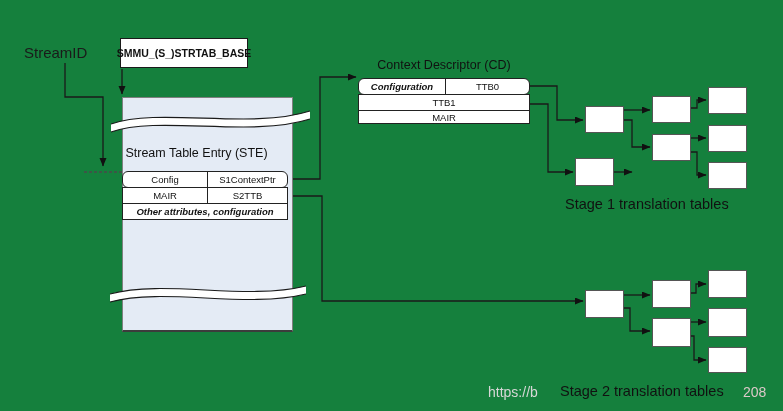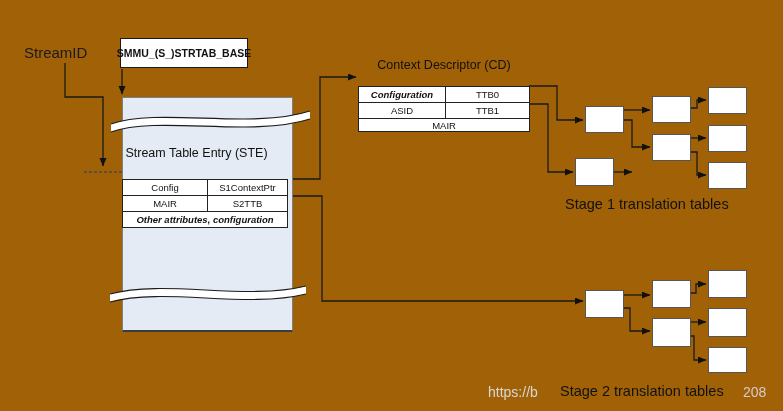--- a/index.html
+++ b/index.html
@@ -1,35 +1,35 @@
 <!DOCTYPE html>
 <html><head>
 <meta charset="utf-8">
 <style>
   html,body{margin:0;padding:0;background:#fff;}
   .canvas{
-    position:relative;width:783px;height:411px;background:#a16207;overflow:hidden;
+    position:relative;width:783px;height:411px;background:#15803d;overflow:hidden;
     font-family:"Liberation Sans","DejaVu Sans",sans-serif;color:#111;
   }
   .abs{position:absolute;}
   svg.wires{position:absolute;left:0;top:0;pointer-events:none;}
   
   .streamid{left:24px;top:44px;width:84px;font-size:15px;color:#1a1a1a;}
   .strtab-box{
     left:120px;top:38px;width:128px;height:30px;box-sizing:border-box;
     border:1.5px solid #1a1a1a;background:#fff;display:flex;align-items:center;justify-content:center;
     font-size:10.5px;font-weight:bold;letter-spacing:0;
   }
   
   .ste-box{left:122px;top:97px;width:171px;height:235px;box-sizing:border-box;
     background:#e4ebf5;border:1px solid #7f7f7f;border-bottom:2px solid #3c3c3c;}
   .ste-title{left:122px;top:146px;width:149px;text-align:center;font-size:12.5px;color:#111;}
   .mini-table{box-sizing:border-box;}
   .mini-row{display:flex;box-sizing:border-box;background:#fff;border:1px solid #222;margin-top:-1px;}
-  .mini-row:first-child{margin-top:8px;}
+  .mini-row:first-child{margin-top:0;border-radius:6px;}
   .mini-cell{box-sizing:border-box;display:flex;align-items:center;justify-content:center;
     font-size:9.5px;height:100%;}
   .mini-cell.divider{border-right:1px solid #222;}
   .italic{font-style:italic;font-weight:600;}
   .ste-rows{left:122px;top:171px;width:166px;}
   .ste-rows .mini-row{height:17px;}
   .cd-title{left:358px;top:58px;width:172px;text-align:center;font-size:12.5px;color:#111;}
   .cd-rows{left:358px;top:78px;width:172px;}
   .cd-rows .mini-row{height:17px;}
   .cd-rows .mini-row.tall{height:14px;}
@@ -116,21 +116,20 @@
   </div>
 
   <div class="abs cd-title">Context Descriptor (CD)</div>
 
   <div class="abs cd-rows mini-table">
     <div class="mini-row">
       <div class="mini-cell divider italic" style="width:87px;">Configuration</div>
       <div class="mini-cell" style="flex:1;">TTB0</div>
     </div>
     <div class="mini-row">
-      <div class="mini-cell divider" style="width:87px;">ASID</div>
       <div class="mini-cell" style="flex:1;">TTB1</div>
     </div>
     <div class="mini-row tall">
       <div class="mini-cell" style="flex:1;">MAIR</div>
     </div>
   </div>
 
   <div class="abs tbox" style="left:585px;top:106px;height:27px;"></div>
   <div class="abs tbox" style="left:575px;top:158px;"></div>
   <div class="abs tbox" style="left:652px;top:96px;height:27px;"></div>

